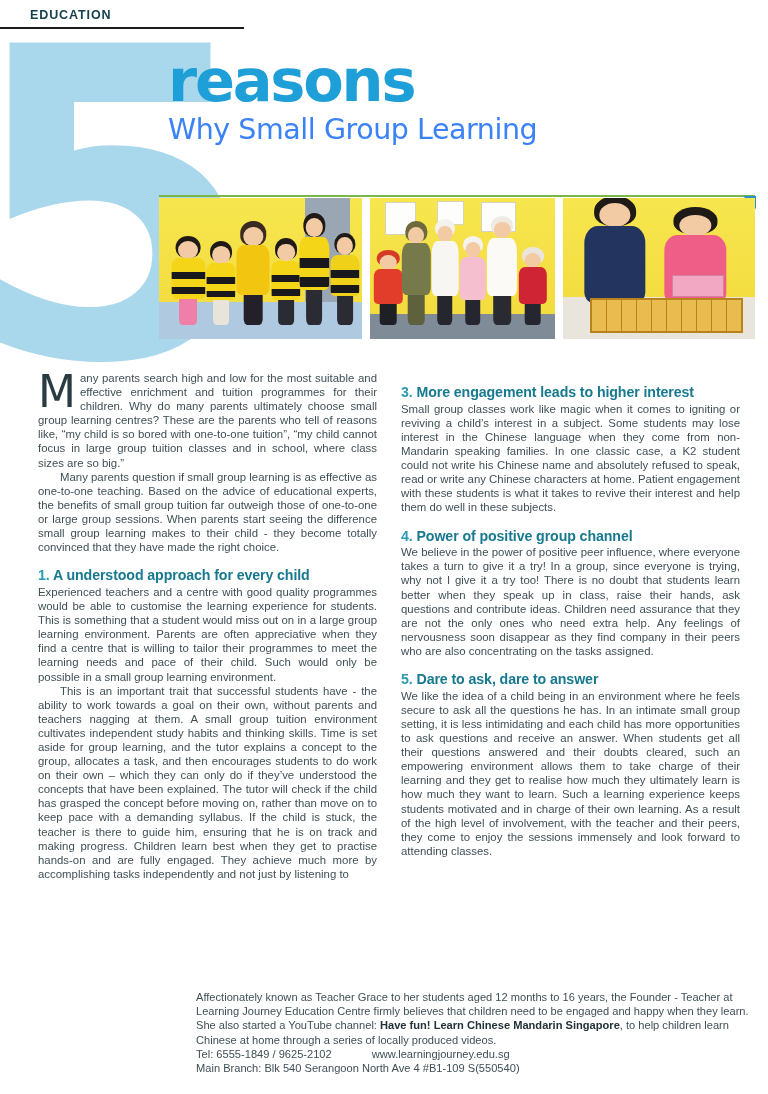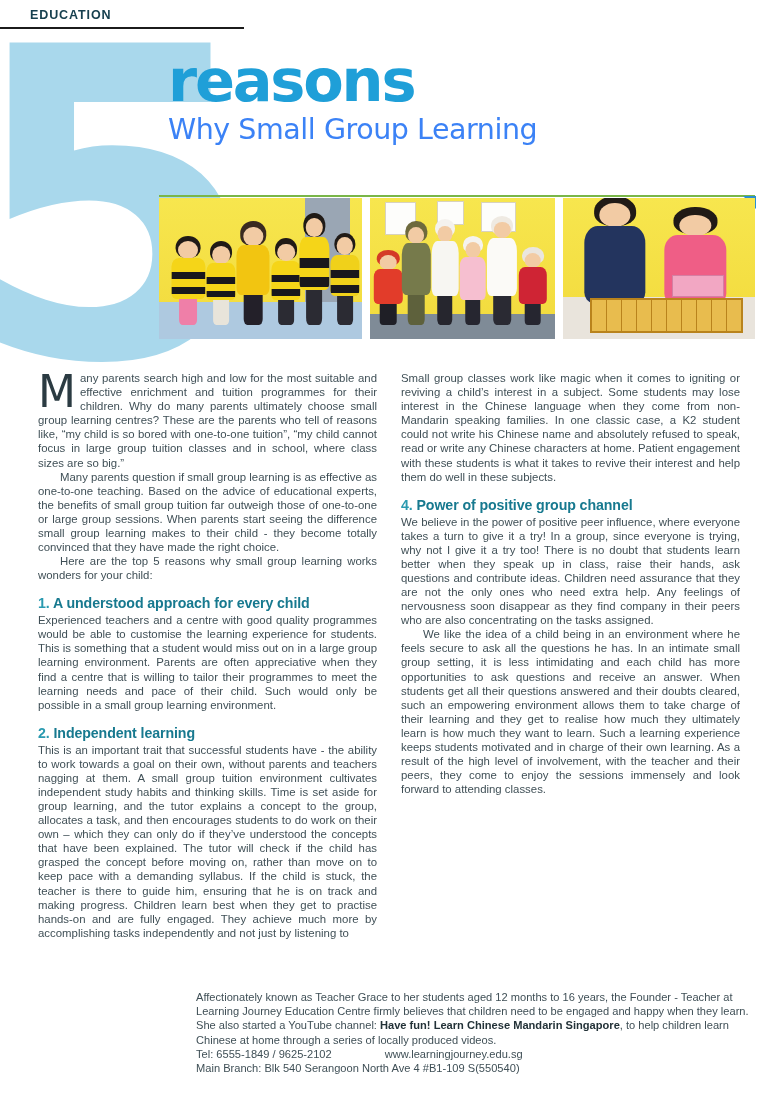--- a/index.html
+++ b/index.html
@@ -286,21 +286,21 @@
     left: 196px;
     top: 12px;
     width: 556px;
     font-size: 11.1px;
     line-height: 14.2px;
     color: #3f4f56;
   }
   #footer-text .bold { font-weight: bold; color: #233238; }
   .footer-line { white-space: nowrap; }
   #footer-tel-wrap { margin-top: 0; }
-  #footer-web { margin-left: 53px; }
+  #footer-web { margin-left: 40px; }
 </style>
 </head>
 <body>
 
 <div id="kicker-bar">
   <div id="kicker-label">EDUCATION</div>
   <div id="kicker-rule"></div>
 </div>
 
 <div id="big-five">5</div>
@@ -448,36 +448,36 @@
         </div>
     </div>
   </div>
 </div>
 
 <div id="article">
 
   <div class="column" id="col-left">
     <p class="body-par" id="dropcap-par"><span id="dropcap">M</span><span>any parents search high and low for the most suitable and effective enrichment and tuition programmes for their children. Why do many parents ultimately choose small group learning centres? These are the parents who tell of reasons like, “my child is so bored with one-to-one tuition”, “my child cannot focus in large group tuition classes and in school, where class sizes are so big.”</span></p>
     <p class="body-par">Many parents question if small group learning is as effective as one-to-one teaching. Based on the advice of educational experts, the benefits of small group tuition far outweigh those of one-to-one or large group sessions. When parents start seeing the difference small group learning makes to their child - they become totally convinced that they have made the right choice.</p>
-    <p class="body-par">Here are the top 5 reasons why small group learning works wonders for your child:</p>
 
     <h2 class="section-head"><span class="num">1.</span> <span>A understood approach for every child</span></h2>
     <p class="body-par">Experienced teachers and a centre with good quality programmes would be able to customise the learning experience for students. This is something that a student would miss out on in a large group learning environment. Parents are often appreciative when they find a centre that is willing to tailor their programmes to meet the learning needs and pace of their child. Such would only be possible in a small group learning environment.</p>
 
-    <h2 class="section-head"><span class="num">2.</span> <span>Independent learning</span></h2>
     <p class="body-par">This is an important trait that successful students have - the ability to work towards a goal on their own, without parents and teachers nagging at them. A small group tuition environment cultivates independent study habits and thinking skills. Time is set aside for group learning, and the tutor explains a concept to the group, allocates a task, and then encourages students to do work on their own – which they can only do if they’ve understood the concepts that have been explained. The tutor will check if the child has grasped the concept before moving on, rather than move on to keep pace with a demanding syllabus. If the child is stuck, the teacher is there to guide him, ensuring that he is on track and making progress. Children learn best when they get to practise hands-on and are fully engaged. They achieve much more by accomplishing tasks independently and not just by listening to</p>
   </div>
 
   <div class="column" id="col-right">
 
+    <h2 class="section-head"><span class="num">3.</span> <span>More engagement leads to higher interest</span></h2>
     <p class="body-par">Small group classes work like magic when it comes to igniting or reviving a child’s interest in a subject. Some students may lose interest in the Chinese language when they come from non-Mandarin speaking families. In one classic case, a K2 student could not write his Chinese name and absolutely refused to speak, read or write any Chinese characters at home. Patient engagement with these students is what it takes to revive their interest and help them do well in these subjects.</p>
 
     <h2 class="section-head"><span class="num">4.</span> <span>Power of positive group channel</span></h2>
     <p class="body-par">We believe in the power of positive peer influence, where everyone takes a turn to give it a try! In a group, since everyone is trying, why not I give it a try too! There is no doubt that students learn better when they speak up in class, raise their hands, ask questions and contribute ideas. Children need assurance that they are not the only ones who need extra help. Any feelings of nervousness soon disappear as they find company in their peers who are also concentrating on the tasks assigned.</p>
 
+    <h2 class="section-head"><span class="num">5.</span> <span>Dare to ask, dare to answer</span></h2>
     <p class="body-par">We like the idea of a child being in an environment where he feels secure to ask all the questions he has. In an intimate small group setting, it is less intimidating and each child has more opportunities to ask questions and receive an answer. When students get all their questions answered and their doubts cleared, such an empowering environment allows them to take charge of their learning and they get to realise how much they ultimately learn is how much they want to learn. Such a learning experience keeps students motivated and in charge of their own learning. As a result of the high level of involvement, with the teacher and their peers, they come to enjoy the sessions immensely and look forward to attending classes.</p>
 
   </div>
 </div>
 
 <div id="footer">
 
 
   <div id="footer-text">
     <span>Affectionately known as Teacher Grace to her students aged 12 months to 16 years, the Founder - Teacher at Learning Journey Education Centre firmly believes that children need to be engaged and happy when they learn. She also started a YouTube channel: </span><span class="bold">Have fun! Learn Chinese Mandarin Singapore</span><span>, to help children learn Chinese at home through a series of locally produced videos.</span>

